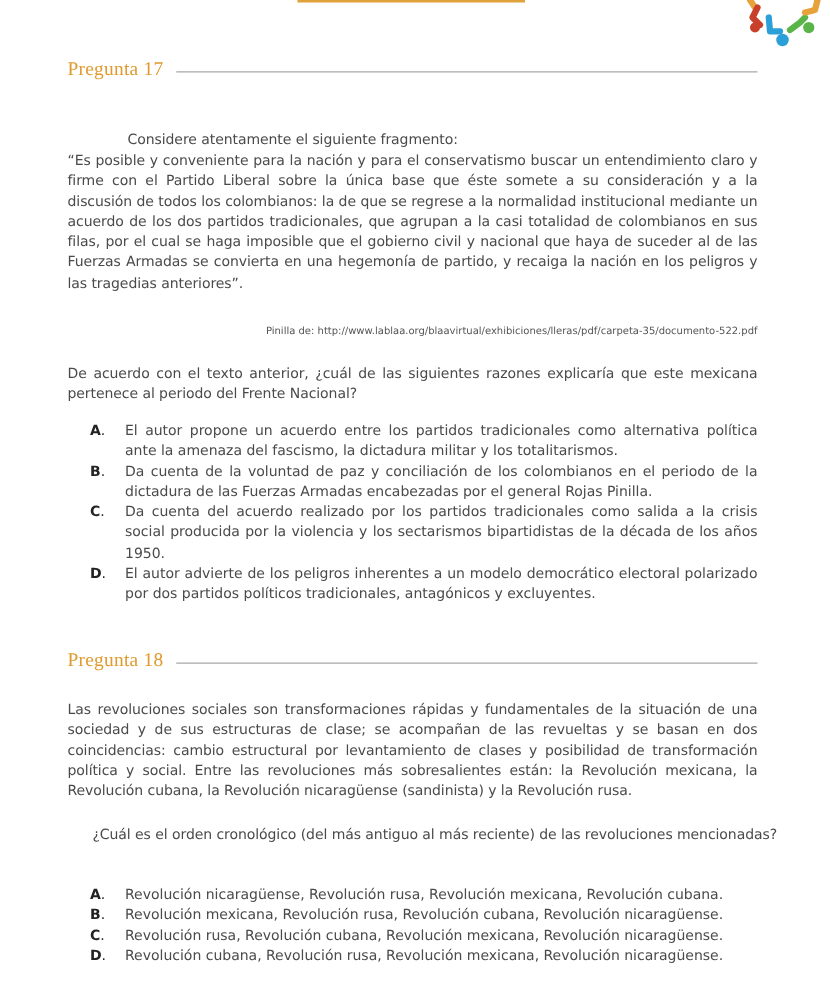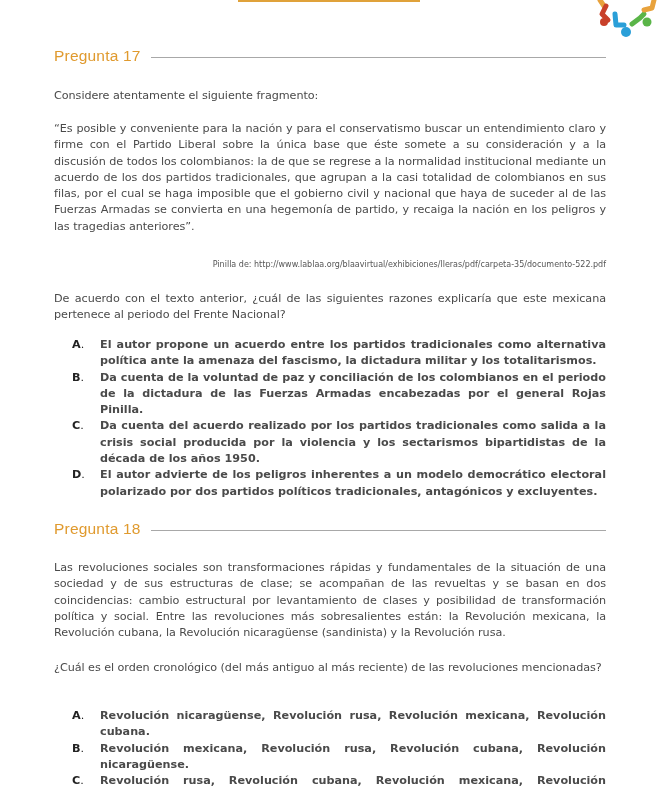--- a/index.html
+++ b/index.html
@@ -14,21 +14,21 @@
       background: #e0a23a;
     }
     .logo {
       position: absolute; left: 586px; top: 0; width: 78px; height: 40px;
     }
     .q-header {
       position: absolute; left: 54px; width: 552px; height: 20px;
       display: flex; align-items: center;
     }
     .q-title {
-      font-family: Liberation Sans, sans-serif;
+      font-family: Liberation Serif, serif;
       color: #e09a2e; font-size: 15.5px; letter-spacing: 0.2px;
       white-space: nowrap;
     }
     .q-rule {
       flex: 1; height: 1px; background: #a8a8a8; margin-left: 10px; margin-top: 2px;
     }
     .text {
       position: absolute; left: 54px; width: 552px;
       font-size: 11.2px; line-height: 16.3px; text-align: justify;
       color: #4a4a4a; letter-spacing: -0.05px;
@@ -41,21 +41,21 @@
     .options {
       position: absolute; left: 72px; width: 534px;
     }
     .opt {
       display: flex; font-size: 11.2px; line-height: 16.3px;
     }
     .opt-letter {
       width: 28px; flex: 0 0 28px; font-weight: bold; color: #222;
     }
     .opt-letter .dot { font-weight: normal; }
-    .opt-text { flex: 1; text-align: justify; font-weight: bold; }
+    .opt-text { flex: 1; text-align: justify; }
   </style>
 </head>
 <body>
 
 <div class="top-bar"></div>
 
 <svg class="logo" viewBox="0 0 78 40">
   <path d="M14 0 L18 6" stroke="#e8a23c" stroke-width="5" stroke-linecap="round" fill="none"></path>
   <path d="M20 6 L16 14 L22 20" stroke="#c8402a" stroke-width="5" stroke-linecap="round" stroke-linejoin="round" fill="none"></path>
   <circle cx="18" cy="22" r="4" fill="#c8402a"></circle>
@@ -64,21 +64,21 @@
   <path d="M46 24 L54 18 L58 14" stroke="#5ab548" stroke-width="5" stroke-linecap="round" stroke-linejoin="round" fill="none"></path>
   <circle cx="61" cy="22" r="4.5" fill="#5ab548"></circle>
   <path d="M68 0 L66 8 L58 10" stroke="#e8a23c" stroke-width="5" stroke-linecap="round" stroke-linejoin="round" fill="none"></path>
 </svg>
 
 <div class="q-header" style="top:46px;">
   <span class="q-title">Pregunta 17</span>
   <span class="q-rule"></span>
 </div>
 
-<div class="text" style="top:88px;">Considere atentamente el siguiente fragmento:</div>
+<div class="text" style="top:104px;margin-left:48px;">Considere atentamente el siguiente fragmento:</div>
 
 <div class="text" style="top:121px;">“Es posible y conveniente para la nación y para el conservatismo buscar un entendimiento claro y firme con el Partido Liberal sobre la única base que éste somete a su consideración y a la discusión de todos los colombianos: la de que se regrese a la normalidad institucional mediante un acuerdo de los dos partidos tradicionales, que agrupan a la casi totalidad de colombianos en sus filas, por el cual se haga imposible que el gobierno civil y nacional que haya de suceder al de las Fuerzas Armadas se convierta en una hegemonía de partido, y recaiga la nación en los peligros y las tragedias anteriores”.</div>
 
 <div class="source" style="top:260px;">
   <span>Pinilla de: </span><span class="url">http://www.lablaa.org/blaavirtual/exhibiciones/lleras/pdf/carpeta-35/documento-522.pdf</span>
 </div>
 
 <div class="text" style="top:291px;">De acuerdo con el texto anterior, ¿cuál de las siguientes razones explicaría que este mexicana pertenece al periodo del Frente Nacional?</div>
 
 <div class="options" style="top:337px;">
@@ -100,21 +100,21 @@
   </div>
 </div>
 
 <div class="q-header" style="top:519px;align-items:center;">
   <span class="q-title">Pregunta 18</span>
   <span class="q-rule"></span>
 </div>
 
 <div class="text" style="top:560px;">Las revoluciones sociales son transformaciones rápidas y fundamentales de la situación de una sociedad y de sus estructuras de clase; se acompañan de las revueltas y se basan en dos coincidencias: cambio estructural por levantamiento de clases y posibilidad de transformación política y social. Entre las revoluciones más sobresalientes están: la Revolución mexicana, la Revolución cubana, la Revolución nicaragüense (sandinista) y la Revolución rusa.</div>
 
-<div class="text" style="top:660px;">¿Cuál es el orden cronológico (del más antiguo al más reciente) de las revoluciones mencionadas?</div>
+<div class="text" style="top:660px;margin-left:20px;">¿Cuál es el orden cronológico (del más antiguo al más reciente) de las revoluciones mencionadas?</div>
 
 <div class="options" style="top:708px;">
   <div class="opt">
     <span class="opt-letter"><span>A</span><span class="dot">.</span></span>
     <span class="opt-text">Revolución nicaragüense, Revolución rusa, Revolución mexicana, Revolución cubana.</span>
   </div>
   <div class="opt">
     <span class="opt-letter"><span>B</span><span class="dot">.</span></span>
     <span class="opt-text">Revolución mexicana, Revolución rusa, Revolución cubana, Revolución nicaragüense.</span>
   </div>

